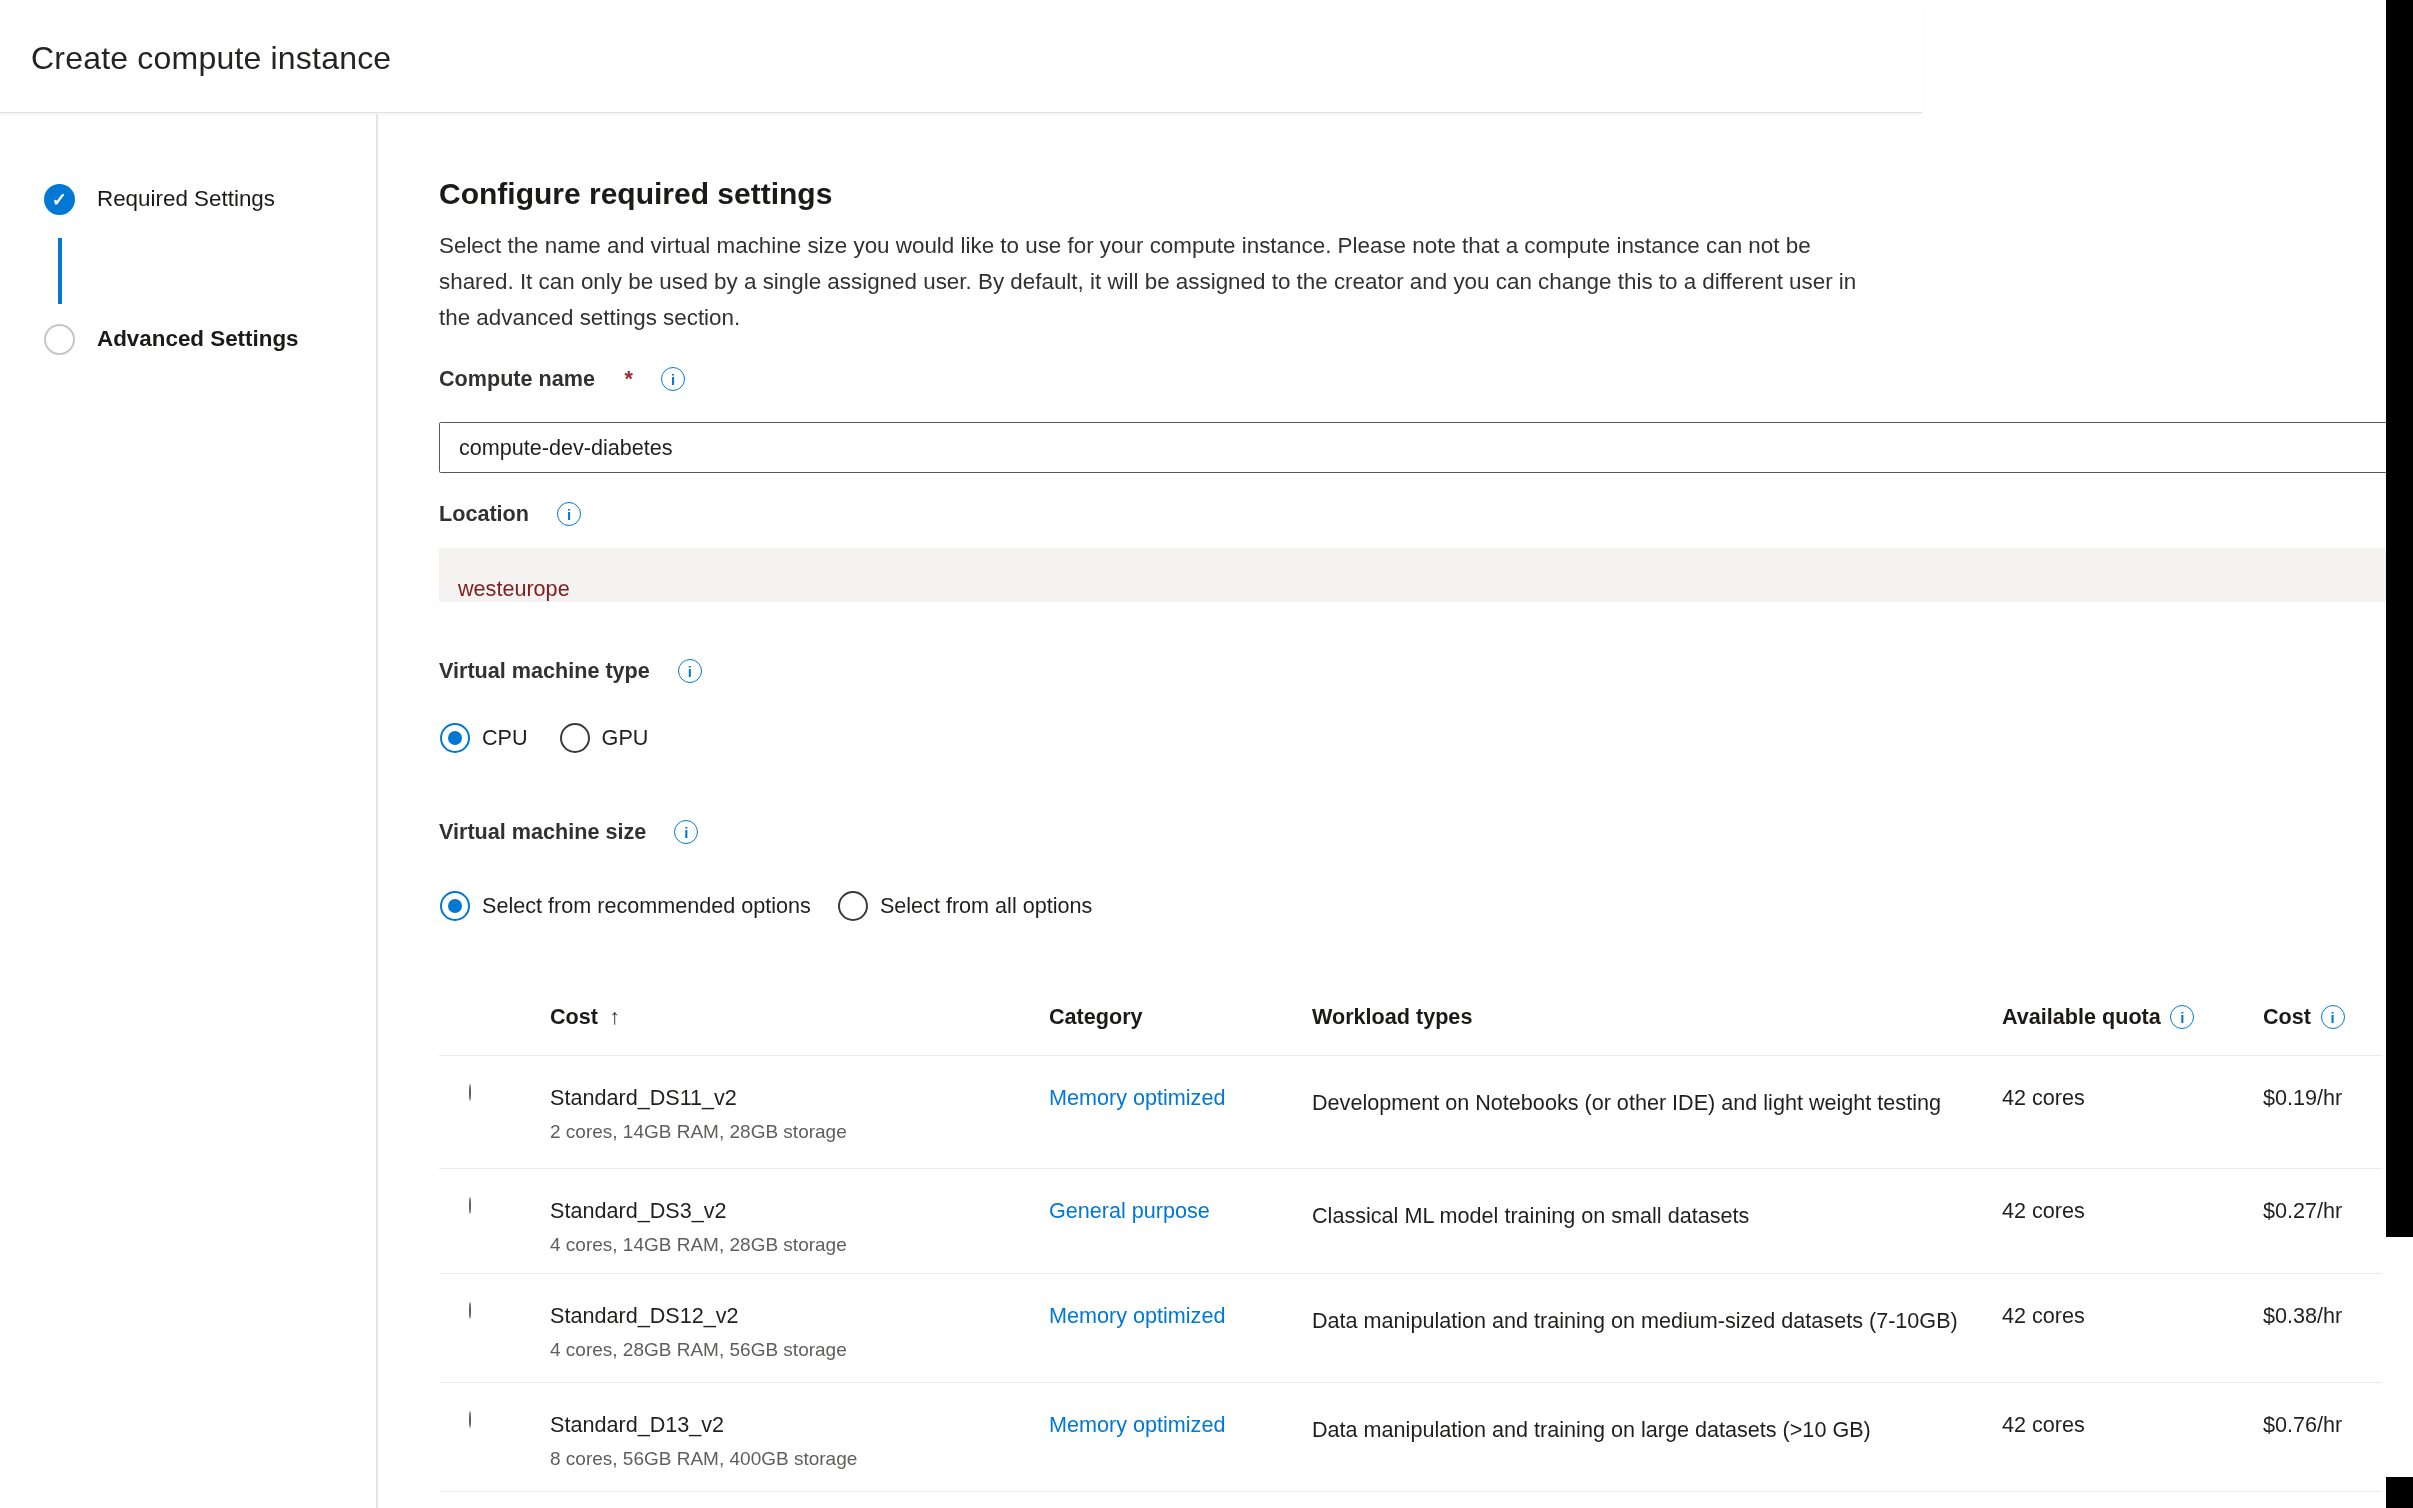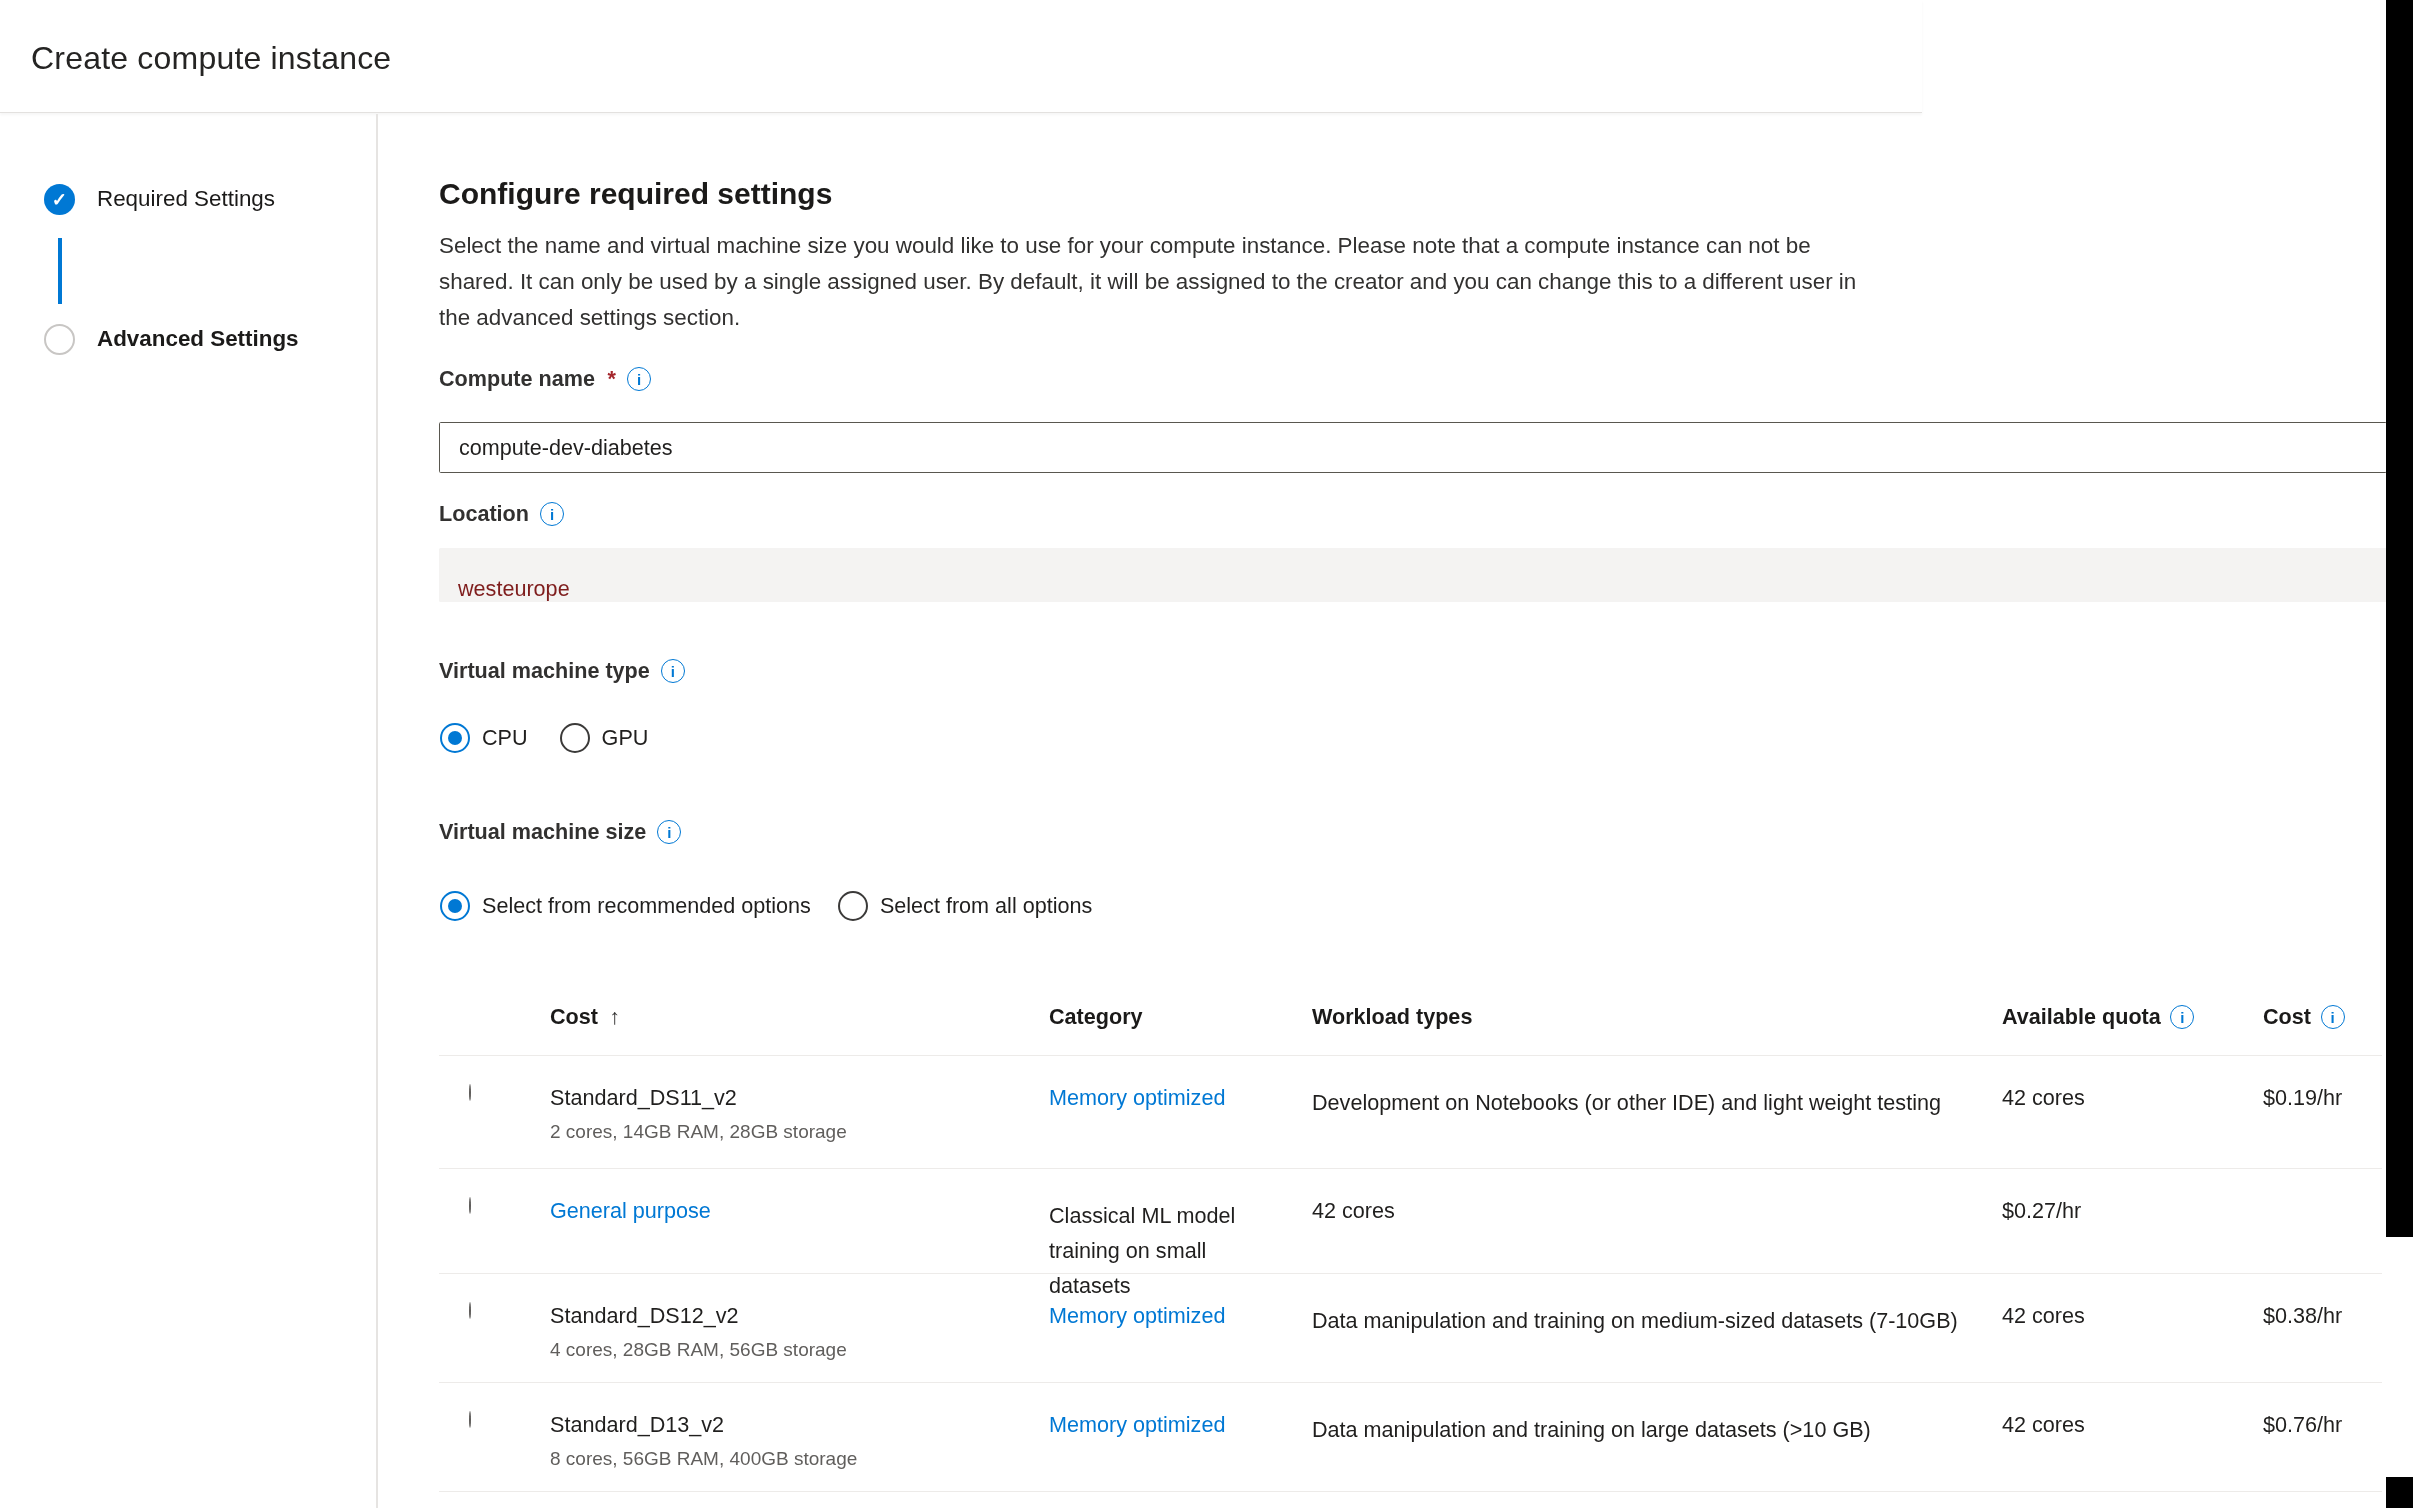--- a/index.html
+++ b/index.html
@@ -25,21 +25,21 @@
   .step-label-1{position:absolute;left:97px;top:186px;font-size:22.4px;font-weight:400;color:#1b1a19;}
   .step-connector{position:absolute;left:58px;top:238px;width:4px;height:66px;background:#0078d4;}
   .step-circle-todo{position:absolute;left:44px;top:324px;width:31px;height:31px;border-radius:50%;
     border:2.4px solid #c8c6c4;background:#fff;box-sizing:border-box;}
   .step-label-2{position:absolute;left:97px;top:326px;font-size:22.4px;font-weight:700;color:#1b1a19;}
 
   
   .page-heading{position:absolute;left:439px;top:177px;font-size:30px;font-weight:600;color:#1b1a19;}
   .page-desc{position:absolute;left:439px;top:228px;width:1431px;font-size:22.4px;line-height:36px;color:#323130;}
 
-  .field-label-row{position:absolute;display:flex;align-items:center;gap:11px;
+  .field-label-row{position:absolute;display:flex;align-items:center;gap:28px;
     font-size:21.6px;font-weight:600;color:#323130;}
   .lbl-compute{left:439px;top:366px;}
   .lbl-location{left:439px;top:501px;}
   .lbl-vmtype{left:439px;top:658px;}
   .lbl-vmsize{left:439px;top:819px;}
   .req-star{color:#a4262c;font-weight:600;margin-left:1.6px;}
 
   .info-icon{width:24px;height:24px;border-radius:50%;border:1.6px solid #0078d4;color:#0078d4;
     box-sizing:border-box;display:inline-flex;align-items:center;justify-content:center;
     font-size:15px;font-weight:600;font-style:normal;flex:none;cursor:default;}
@@ -180,20 +180,24 @@
           <div class="vm-specs">2 cores, 14GB RAM, 28GB storage</div>
         </div>
         <div><a class="cat-link">Memory optimized</a></div>
         <div class="cell-workload">Development on Notebooks (or other IDE) and light weight testing</div>
         <div class="cell-quota">42 cores</div>
         <div class="cell-cost">$0.19/hr</div>
       </div>
 
       <div class="t-row r1">
         <div><span class="row-radio"></span></div>
+        <div>
+          <div class="vm-name">Standard_DS3_v2</div>
+          <div class="vm-specs">4 cores, 14GB RAM, 28GB storage</div>
+        </div>
         <div><a class="cat-link">General purpose</a></div>
         <div class="cell-workload">Classical ML model training on small datasets</div>
         <div class="cell-quota">42 cores</div>
         <div class="cell-cost">$0.27/hr</div>
       </div>
 
       <div class="t-row r2">
         <div><span class="row-radio"></span></div>
         <div>
           <div class="vm-name">Standard_DS12_v2</div>

